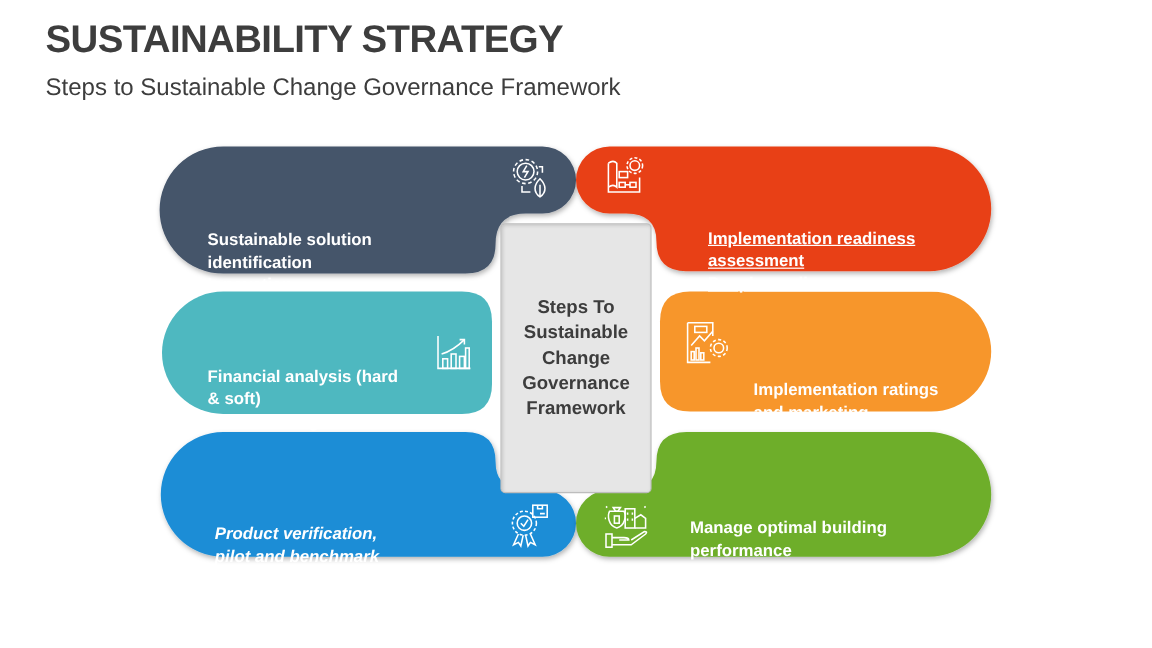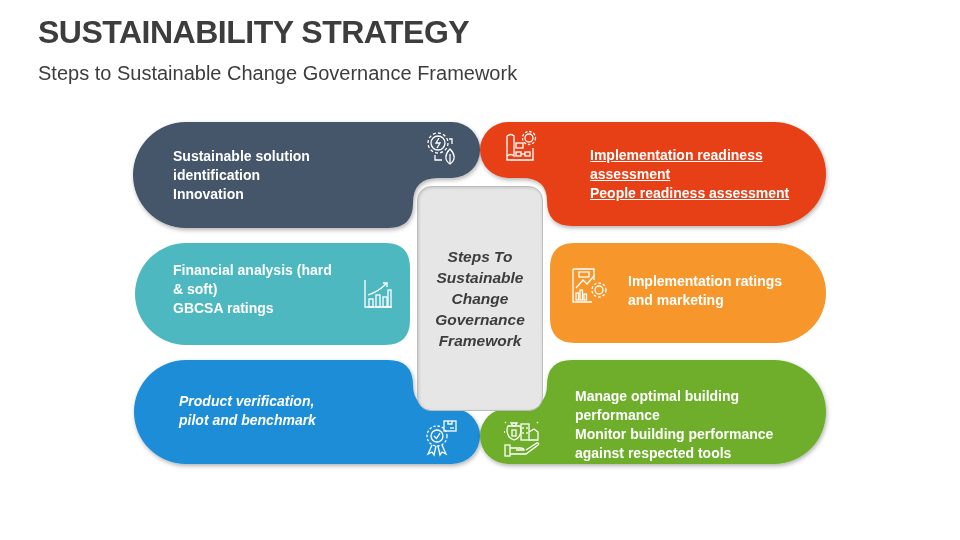--- a/index.html
+++ b/index.html
@@ -11,32 +11,32 @@
     position: absolute; left: 38px; top: 14px;
     font-size: 32px; font-weight: bold; color: #3d3d3d; letter-spacing: -0.5px;
   }
   .subtitle {
     position: absolute; left: 38px; top: 62px;
     font-size: 20px; color: #3d3d3d;
   }
   svg.shapes { position: absolute; left: 0; top: 0; }
   .center-box {
     position: absolute; left: 417px; top: 186px; width: 126px; height: 225px;
-    background: #e6e6e6; border: 1px solid #bdbdbd; border-radius: 14px;
+    background: #e6e6e6; border: 1px solid #bdbdbd; border-radius: 4px;
     box-shadow: inset 1px 1px 3px rgba(0,0,0,0.15);
     display: flex; align-items: center; justify-content: center; text-align: center;
     box-sizing: border-box;
-    font-style: italic;
   }
   .center-text {
     font-weight: bold; font-size: 15.5px; line-height: 21px; color: #3d3d3d; white-space: pre-line;
   }
   .txt {
     position: absolute; color: #ffffff; font-size: 14px; font-weight: bold; line-height: 19px;
     white-space: pre-line;
+    margin-top: 43px;
   }
   .icon { position: absolute; }
 </style>
 </head>
 <body>
 
 <div class="title">SUSTAINABILITY STRATEGY</div>
 <div class="subtitle">Steps to Sustainable Change Governance Framework</div>
 
 <svg class="shapes" width="960" height="540" viewBox="0 0 960 540">

